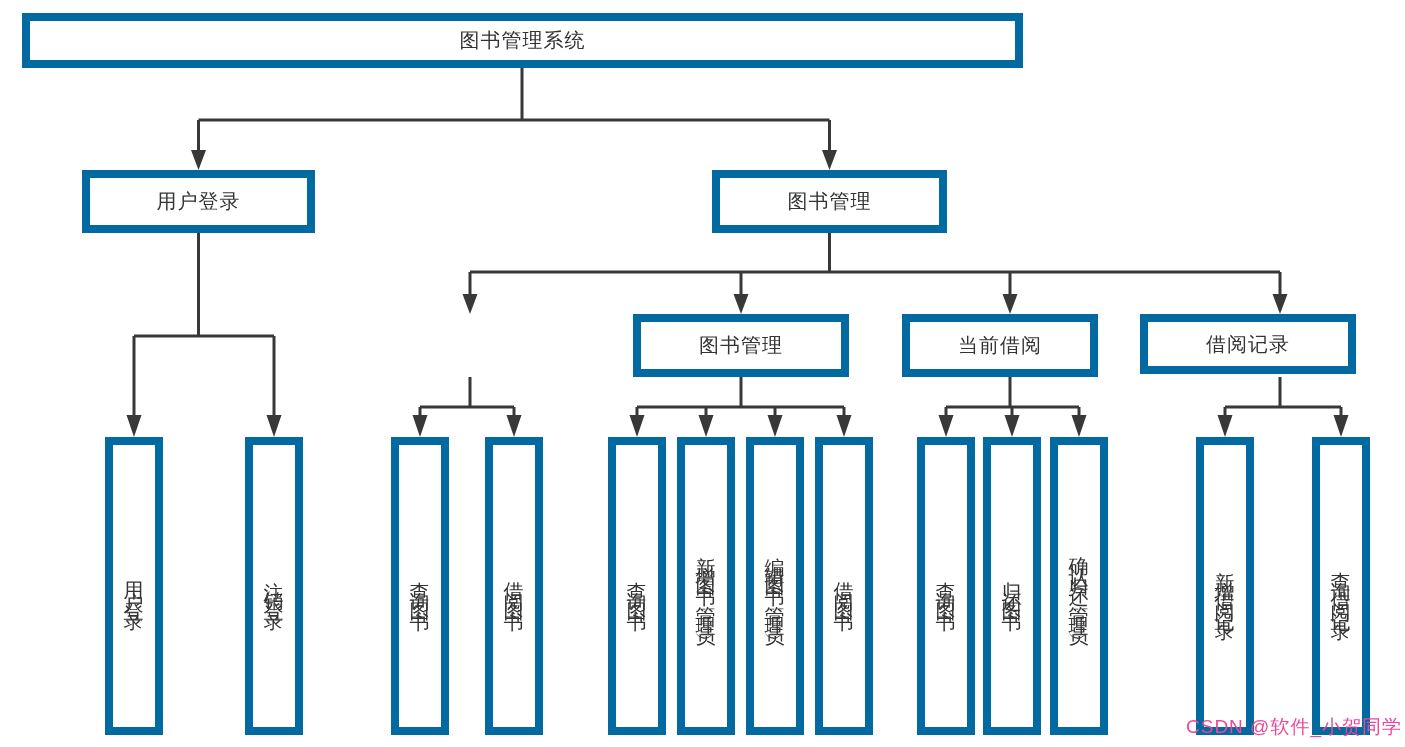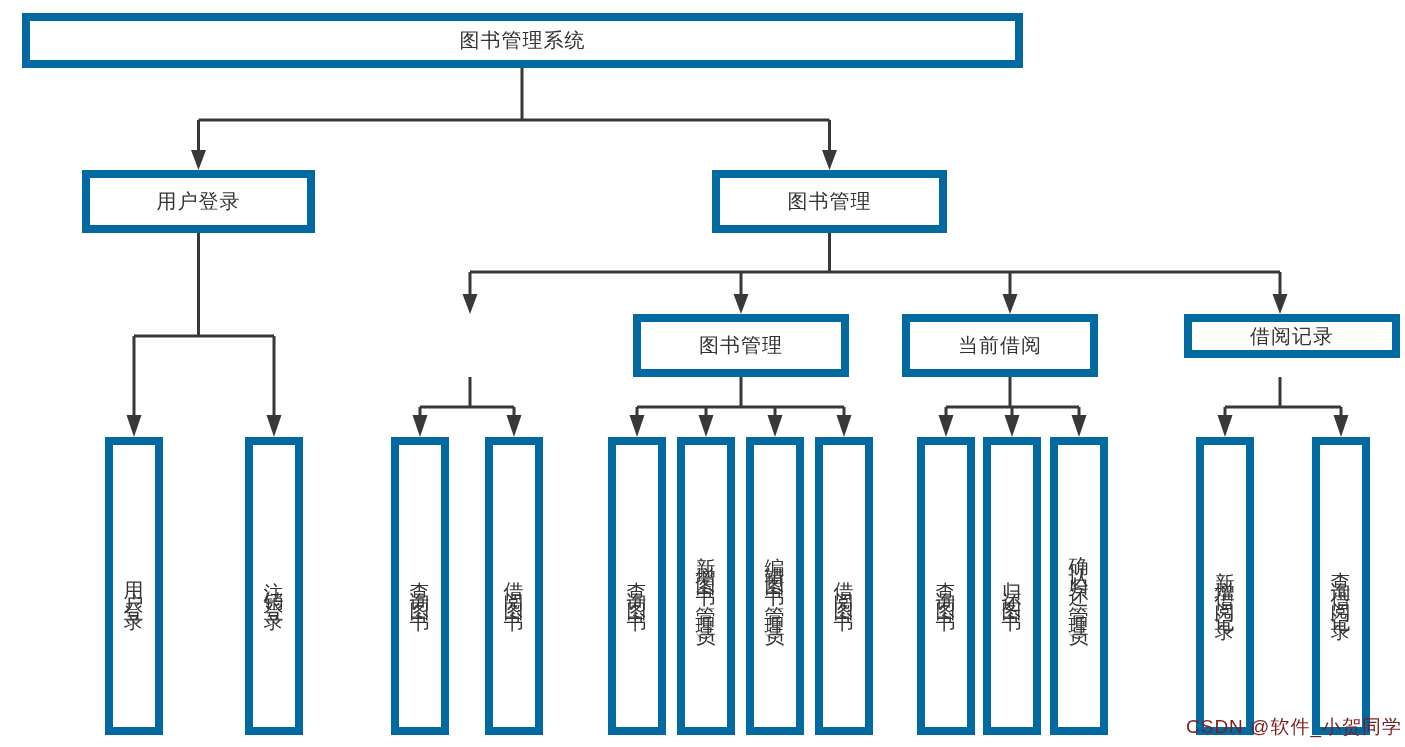--- a/index.html
+++ b/index.html
@@ -48,21 +48,21 @@
     writing-mode: vertical-rl;
     text-orientation: mixed;
     letter-spacing: 10px;
     line-height: 1;
   }
   .watermark {
     position: absolute;
     left: 1186px;
     top: 714px;
     font-size: 19px;
-    color: #7f1d1d;
+    color: #ec4899;
     letter-spacing: 1px;
     white-space: nowrap;
     z-index: 5;
   }
 </style>
 </head>
 <body>
 
 <div class="canvas">
 
@@ -113,21 +113,21 @@
 
   <div class="node" style="left:82px; top:170px; width:233px; height:63px;">用户登录</div>
 
   <div class="node" style="left:712px; top:170px; width:235px; height:63px;">图书管理</div>
 
 
   <div class="node" style="left:633px; top:314px; width:216px; height:63px;">图书管理</div>
 
   <div class="node" style="left:902px; top:314px; width:196px; height:63px;">当前借阅</div>
 
-  <div class="node" style="left:1184px; top:314px; width:216px; height:44px;">借阅记录</div>
+  <div class="node" style="left:1140px; top:314px; width:216px; height:60px;">借阅记录</div>
 
   <div class="node leaf" style="left:105px; top:437px; width:58px; height:298px;">用户登录</div>
 
   <div class="node leaf" style="left:245px; top:437px; width:58px; height:298px;">注销登录</div>
 
   <div class="node leaf" style="left:391px; top:437px; width:58px; height:298px;">查询图书</div>
 
   <div class="node leaf" style="left:485px; top:437px; width:58px; height:298px;">借阅图书</div>
 
   <div class="node leaf" style="left:608px; top:437px; width:58px; height:298px;">查询图书</div>

